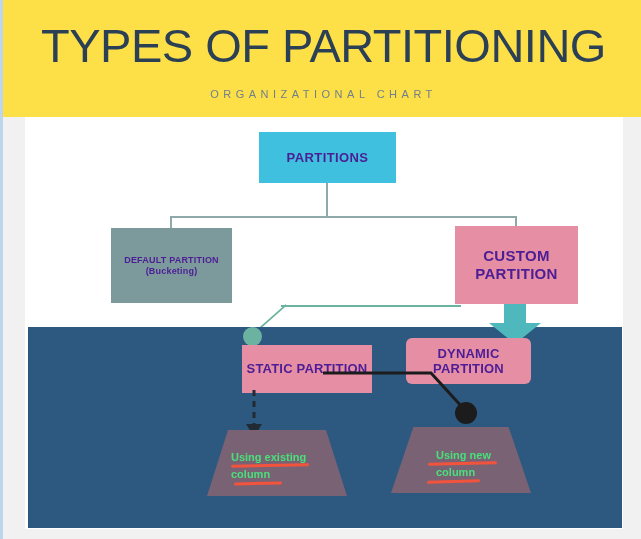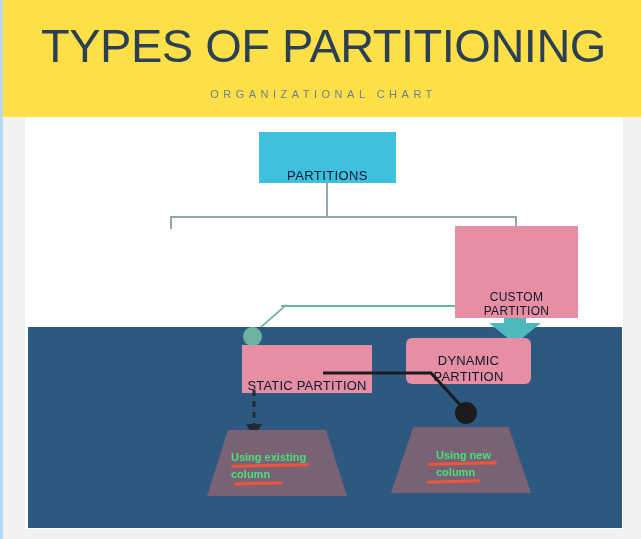--- a/index.html
+++ b/index.html
@@ -45,40 +45,41 @@
     background:#ffffff;
   }
   
   .blue-panel{
     position:absolute;left:25px;top:327px;width:594px;height:201px;
     background:#2d5980;
   }
   
   .node{
     position:absolute;
-    display:flex;align-items:flex-end;justify-content:center;
+    display:flex;align-items:center;justify-content:center;
     text-align:center;
-    color:#0f172a;
+    color:#4c1d95;
     line-height:1.18;
     box-sizing:border-box;
+    font-weight:bold;
   }
   .node-partitions{
     left:256px;top:132px;width:137px;height:51px;
     background:#3fc0de;
     font-size:13px;letter-spacing:0.4px;
   }
   .node-default{
     left:108px;top:228px;width:121px;height:75px;
     background:#7c9a9c;
     font-size:9px;letter-spacing:0.2px;
   }
   .node-custom{
-    left:452px;top:226px;width:123px;height:92px;
+    left:452px;top:226px;width:123px;height:78px;
     background:#e58ea4;
-    font-size:12px;letter-spacing:0.3px;
+    font-size:15px;letter-spacing:0.3px;
   }
   .node-static{
     left:195px;top:345px;width:130px;height:48px;
     background:#e58ea4;
     font-size:13px;letter-spacing:0.2px;margin-left:44px;
   }
   .node-dynamic{
     left:403px;top:338px;width:125px;height:46px;
     background:#e58ea4;
     font-size:13px;letter-spacing:0.2px;border-radius:6px;
@@ -169,20 +170,26 @@
   <div class="green-dot"></div>
 
   <svg class="teal-arrow" width="60" height="42" viewBox="0 0 60 42">
     <polygon points="19,0 41,0 41,20 56,20 30,41 4,20 19,20" fill="#4fb8bd"></polygon>
   </svg>
 
   <div class="node node-partitions">
     <span>PARTITIONS</span>
   </div>
 
+  <div class="node node-default">
+    <div>
+      <div>DEFAULT PARTITION</div>
+      <div>(Bucketing)</div>
+    </div>
+  </div>
 
   <div class="node node-custom">
     <div>
       <div>CUSTOM</div>
       <div>PARTITION</div>
     </div>
   </div>
 
   <div class="node node-static">
     <span>STATIC PARTITION</span>

